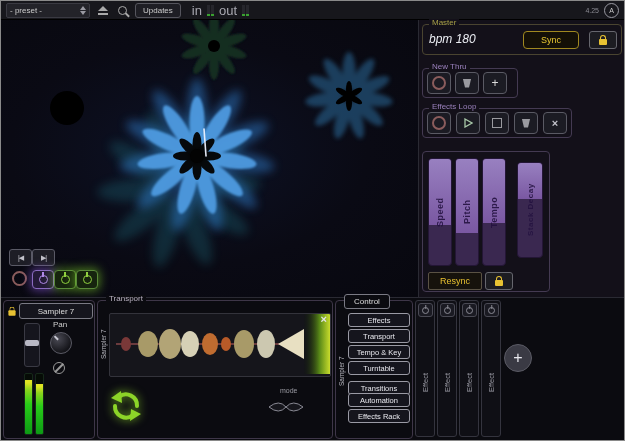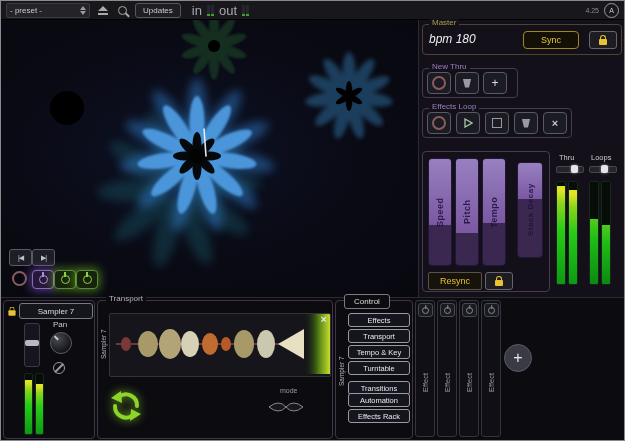--- a/index.html
+++ b/index.html
@@ -321,42 +321,20 @@
       <div class="vslider" style="left:94px;top:10px;width:26px;height:96px">
         <i class="fill" style="height:38%"></i>
         <span class="vlabel" style="font-size:8px">Stack Decay</span>
       </div>
       <div class="resyncbtn" style="left:5px;top:120px">Resync</div>
       <div class="lockbtn" style="left:62px;top:120px">
         <span class="lockicon"></span>
       </div>
     </div>
 
-    <div class="abs" style="left:134px;top:131px;width:70px;height:141px">
-      <span class="abs" style="left:6px;top:2px;font-size:7.5px;color:#ccc">Thru</span>
-      <span class="abs" style="left:38px;top:2px;font-size:7.5px;color:#ccc">Loops</span>
-      <div class="hslider" style="left:3px;top:15px">
-          <i style="left:14px"></i>
-        </div>
-      <div class="hslider" style="left:36px;top:15px">
-          <i style="left:11px"></i>
-        </div>
-      <div class="vubar" style="left:3px;top:30px;height:104px">
-          <i class="fillA" style="height:96%"></i>
-        </div>
-      <div class="vubar" style="left:15px;top:30px;height:104px">
-          <i class="fillA" style="height:92%"></i>
-        </div>
-      <div class="vubar" style="left:36px;top:30px;height:104px">
-          <i class="fillB" style="height:64%"></i>
-        </div>
-      <div class="vubar" style="left:48px;top:30px;height:104px">
-          <i class="fillB" style="height:58%"></i>
-        </div>
-    </div>
   </div>
 
   <div id="bottompanel">
 
     <div class="bpanel" style="left:2px;top:2px;width:92px;height:139px">
       <span class="lockicon" style="position:absolute;left:4px;top:5px;transform:scale(.9)"></span>
       <div class="titlebox" style="left:15px;top:2px;width:72px;height:14px">Sampler 7</div>
       <div class="vslim" style="left:20px;top:22px;width:16px;height:44px">
         <i style="top:16px"></i>
       </div>

